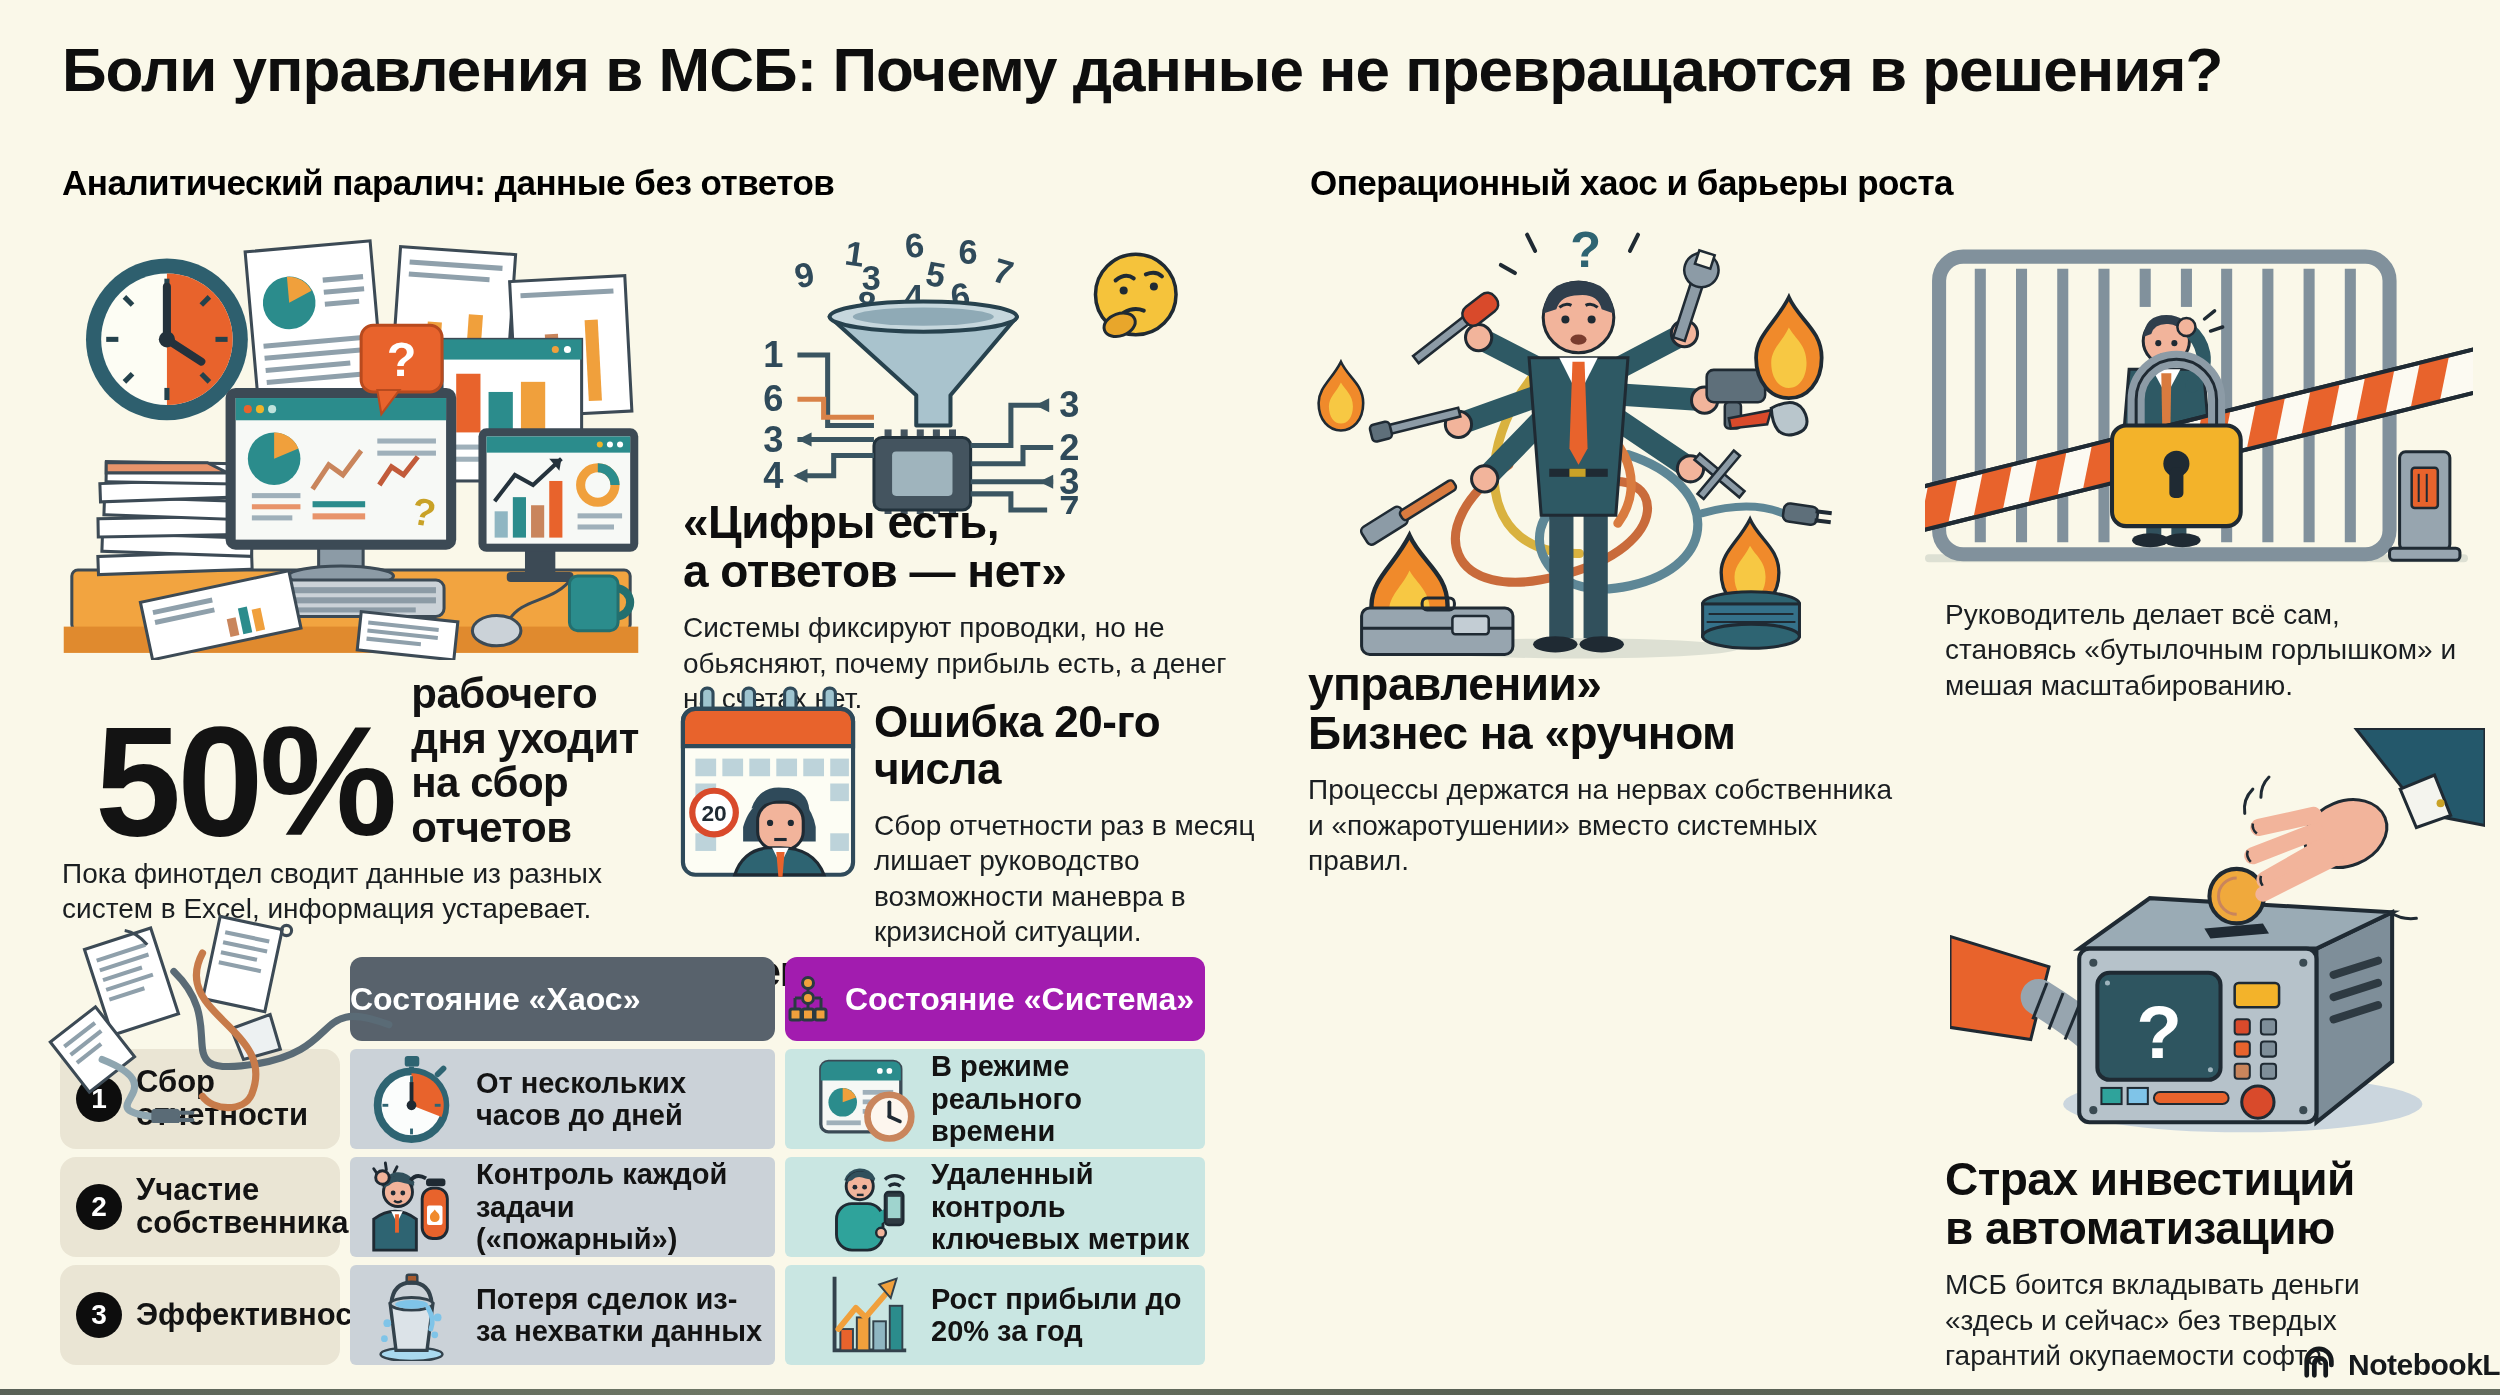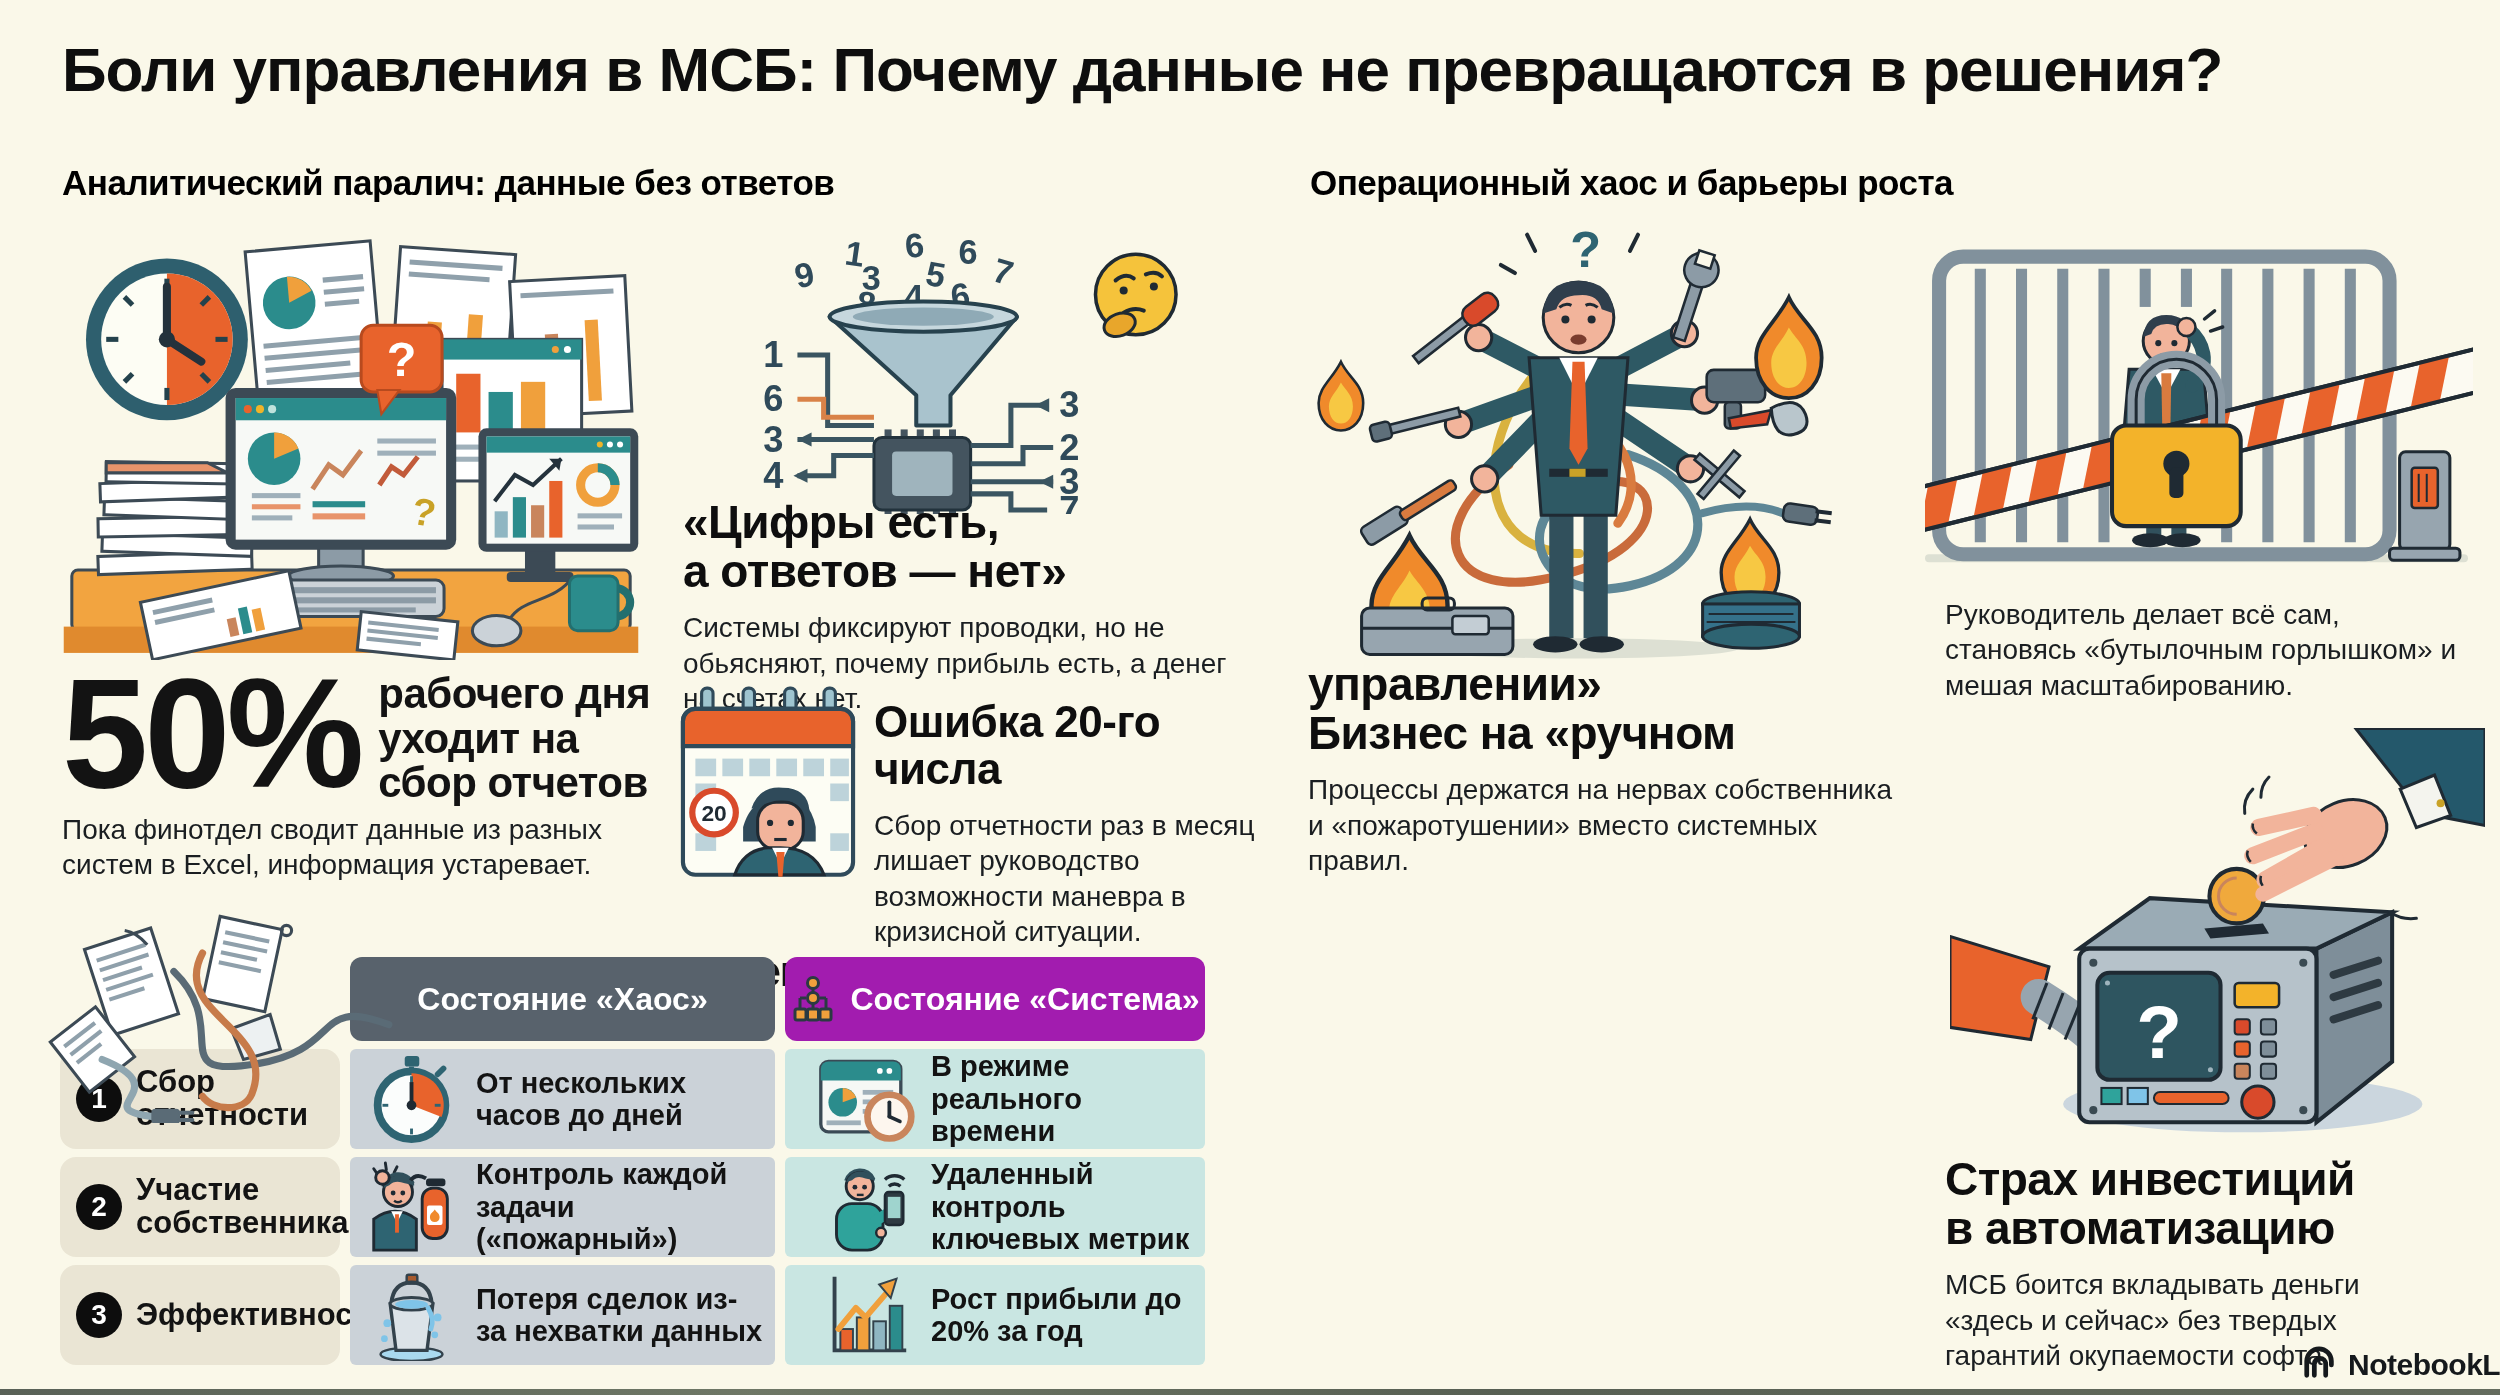--- a/index.html
+++ b/index.html
@@ -8,28 +8,28 @@
   .page { position:relative; width:2500px; height:1395px; background:#FAF8E9; }
   .abs { position:absolute; }
 
   .page-title { left:62px; top:34px; width:2420px; font-size:62px; font-weight:800; letter-spacing:-1px; color:#0e0e0e; }
   .section-header { font-size:35px; font-weight:800; letter-spacing:-0.5px; color:#000000;text-align:right; }
 
   .block-title { font-size:46px; font-weight:800; line-height:1.07; letter-spacing:-0.5px; color:#0e0e0e; }
   .block-title.mid { font-size:44px; }
   .body-text { font-size:28px; line-height:1.26; font-weight:400; color:#1a1e21; margin-top:14px; }
 
-  .stat-row { display:flex; align-items:center; gap:18px; }
+  .stat-row { display:flex; align-items:flex-end; gap:18px;margin-left:33px; }
   .stat-value { font-size:155px; font-weight:800; line-height:0.88; letter-spacing:-4px; }
   .stat-label { font-size:42px; font-weight:800; line-height:1.06; padding-top:10px; letter-spacing:-0.5px; }
 
   .table-title { font-size:42px; font-weight:800; text-align:center; letter-spacing:-0.5px; }
   .table-grid { position:absolute; left:60px; top:957px; width:1145px; display:grid;
                 grid-template-columns:280px 425px 420px; grid-template-rows:84px 100px 100px 100px; gap:8px 10px; }
-  .th { border-radius:12px; display:flex; align-items:center; justify-content:center; gap:14px;
+  .th { border-radius:12px; display:flex; align-items:center; justify-content:flex-start; gap:14px;
         color:#ffffff; font-size:32px; font-weight:800; }
   .th-chaos { background:#58626C; }
   .th-system { background:#a21caf; }
   .td-label { background:#EAE5D4; border-radius:16px; display:flex; align-items:center; gap:14px;
               padding:0 10px 0 16px; font-size:31px; font-weight:800; line-height:1.05; }
   .num-badge { width:46px; height:46px; border-radius:50%; background:#0d0d0d; color:#fff; font-size:28px;
                font-weight:800; display:flex; align-items:center; justify-content:center; flex:0 0 46px; }
   .td-cell { border-radius:6px; display:flex; align-items:center; gap:14px; padding:6px 12px 6px 12px;
              font-size:29px; font-weight:600; line-height:1.12; }
   .td-chaos { background:#CBD2D8; }

